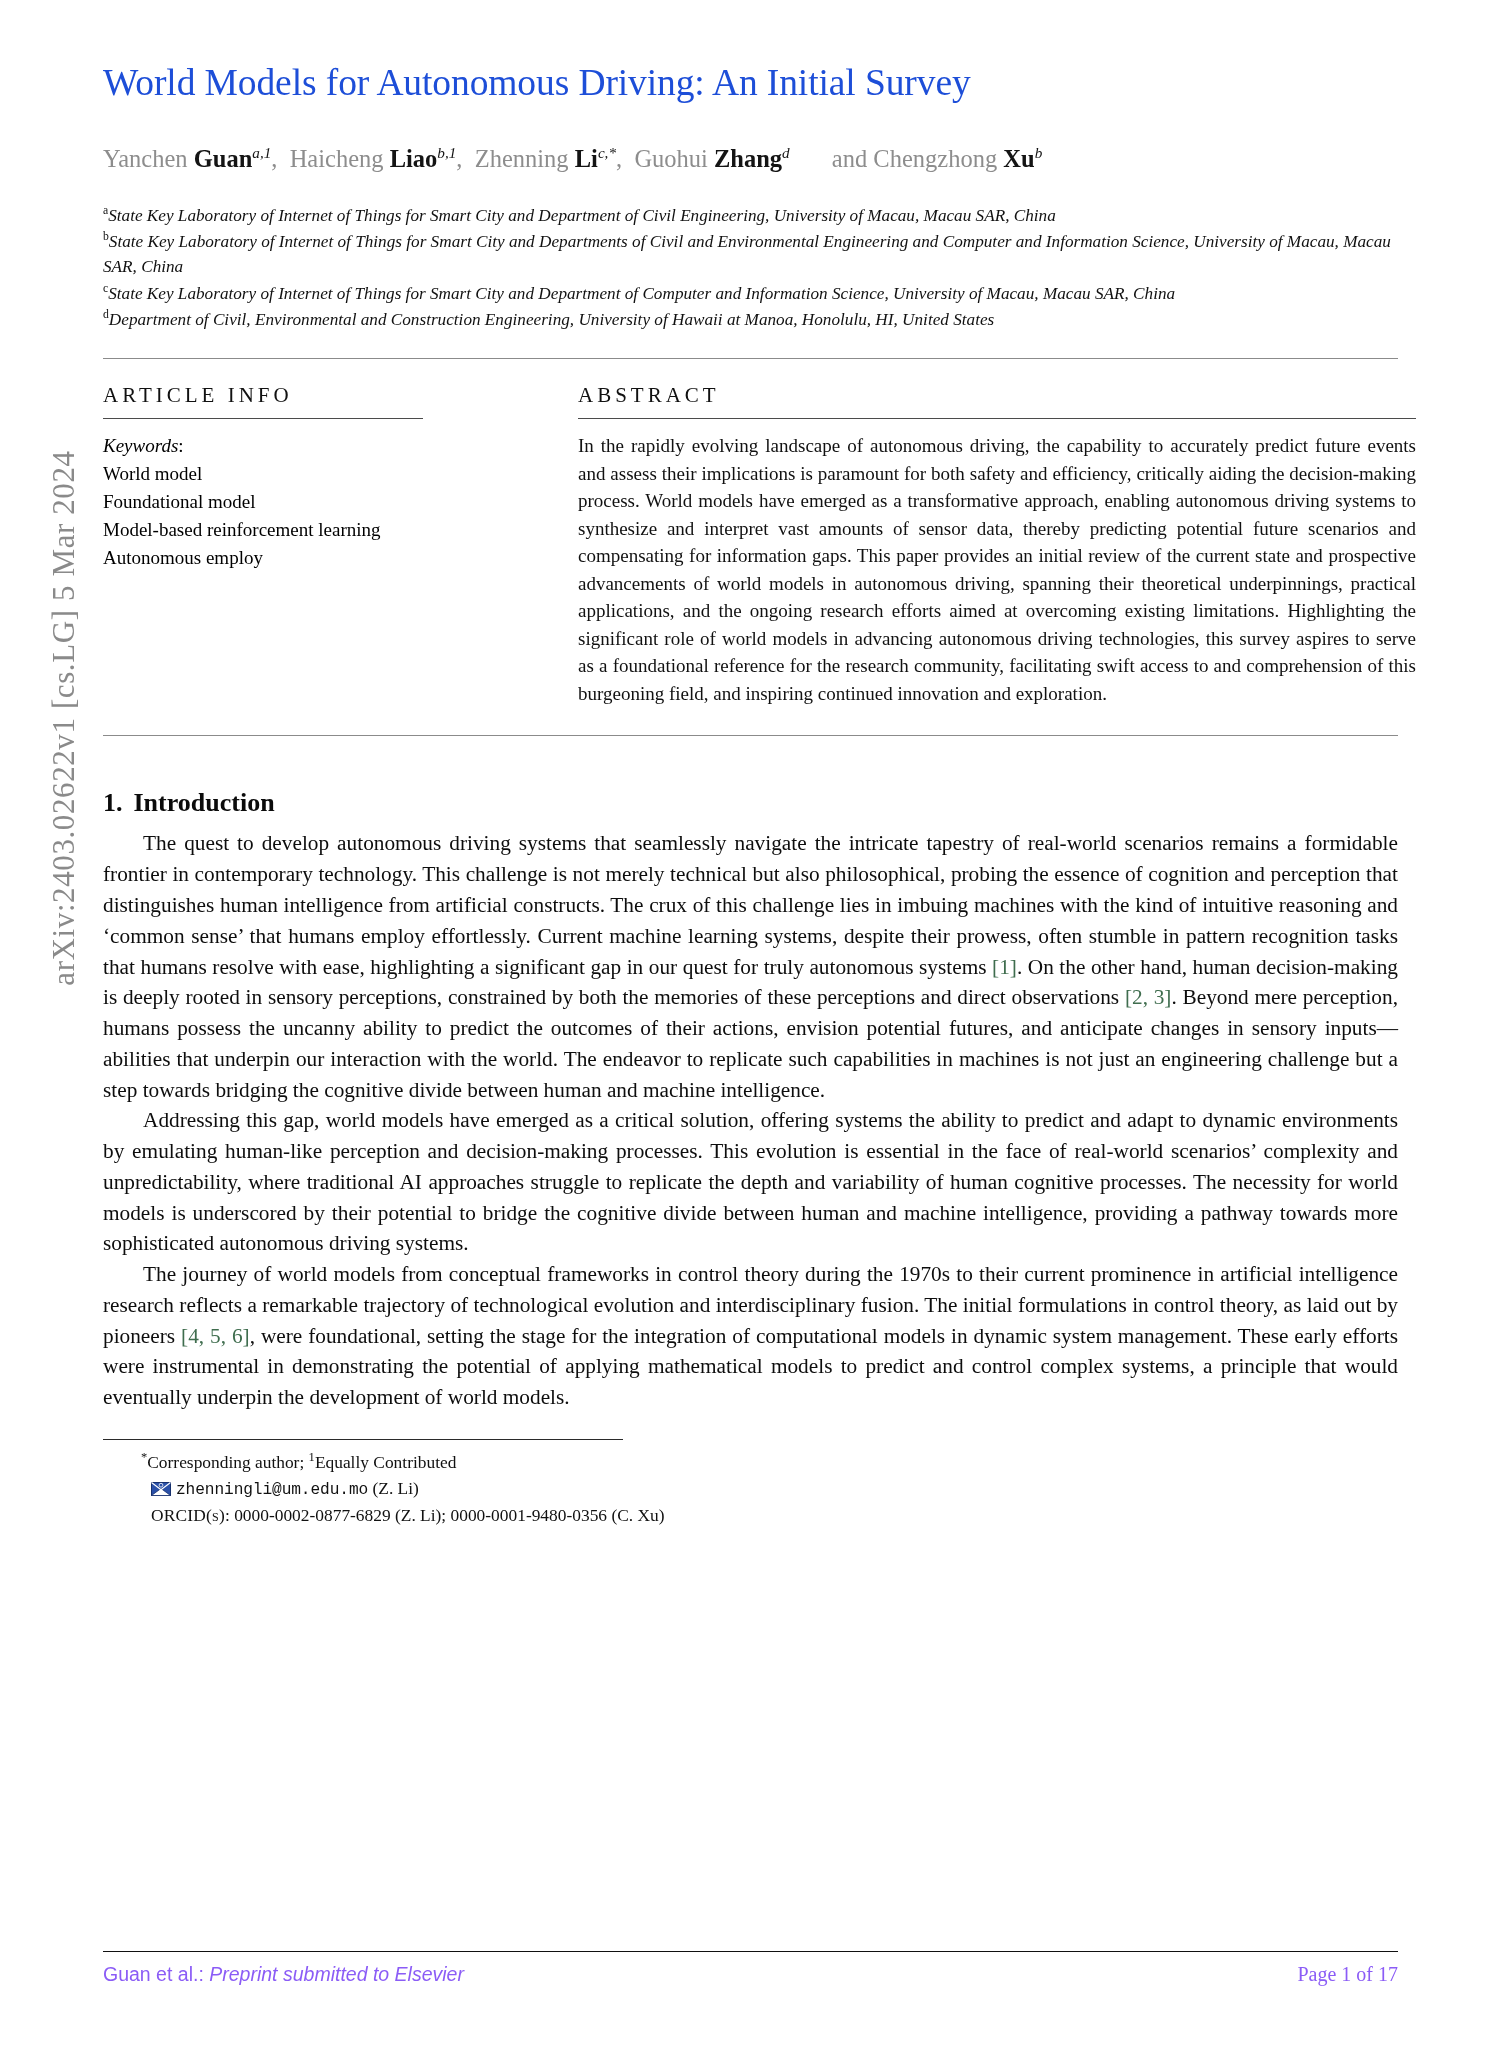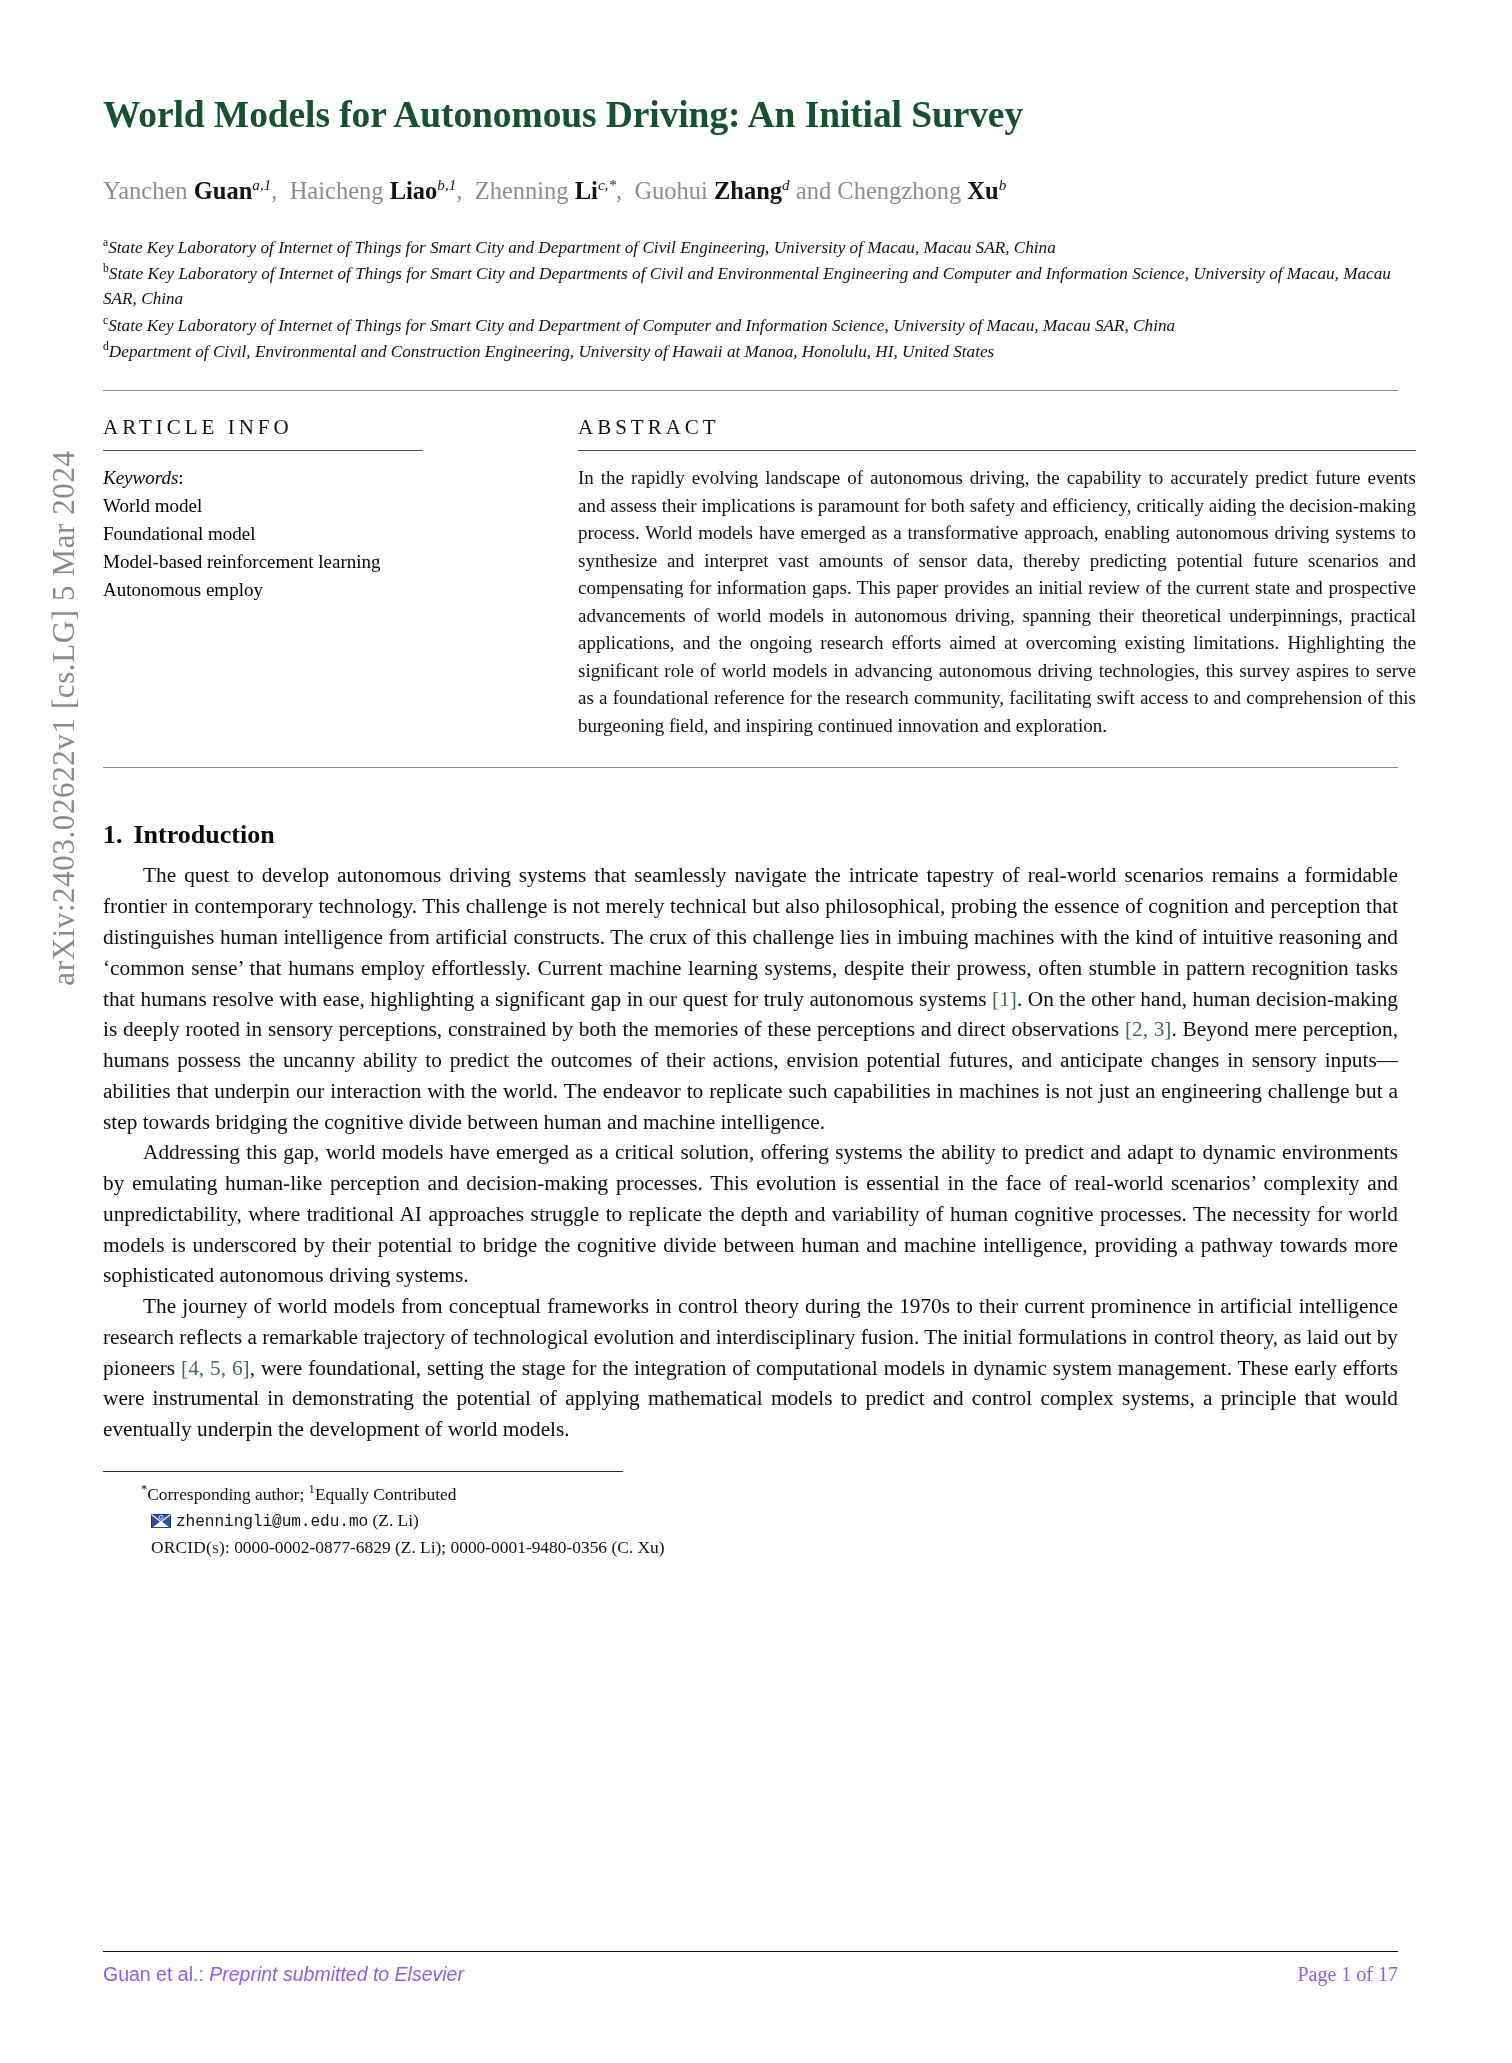--- a/index.html
+++ b/index.html
@@ -38,26 +38,26 @@
   
   .content {
     position: absolute;
     left: 103px;
     top: 0;
     width: 1300px;
   }
 
   .title {
     font-size: 37.5px;
-    font-weight: bold;
+    font-weight: normal;
     letter-spacing: -0.1px;
     margin: 0;
-    padding-top: 92px;
+    padding-top: 60px;
     line-height: 1.2;
-    color: #14532d;
+    color: #1d4ed8;
     font-family: "Liberation Serif", serif;
     width: 1295px;
   }
 
   .authors {
     margin-top: 37px;
     font-size: 24.5px;
     line-height: 1.35;
     color: #8d8d8d;
     width: 1270px;
@@ -69,21 +69,21 @@
   .authors .given { color: #8d8d8d; }
   .authors sup {
     font-size: 0.62em;
     font-style: italic;
     vertical-align: super;
     line-height: 0;
     font-weight: normal;
     color: #141414;
   }
   .authors .sep { color: #8d8d8d; }
-  .authors .and { color: #8d8d8d; font-weight: normal; }
+  .authors .and { color: #8d8d8d; font-weight: normal; margin-left: 36px; }
 
   .affils {
     margin-top: 28px;
     width: 1295px;
   }
   .affil {
     font-style: italic;
     font-size: 17.2px;
     line-height: 1.465;
     color: #111111;

